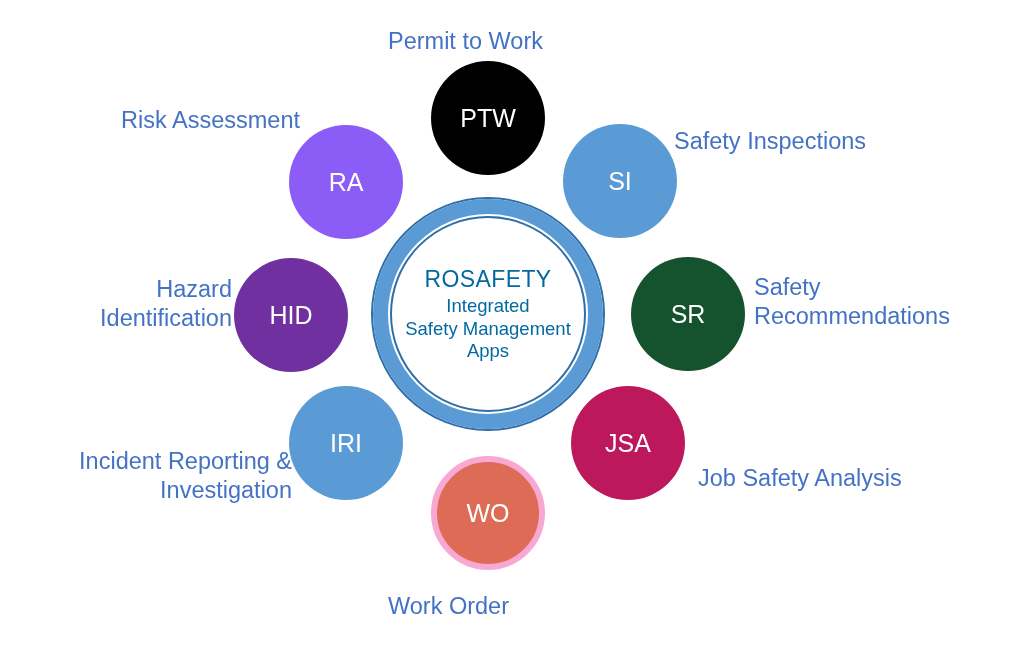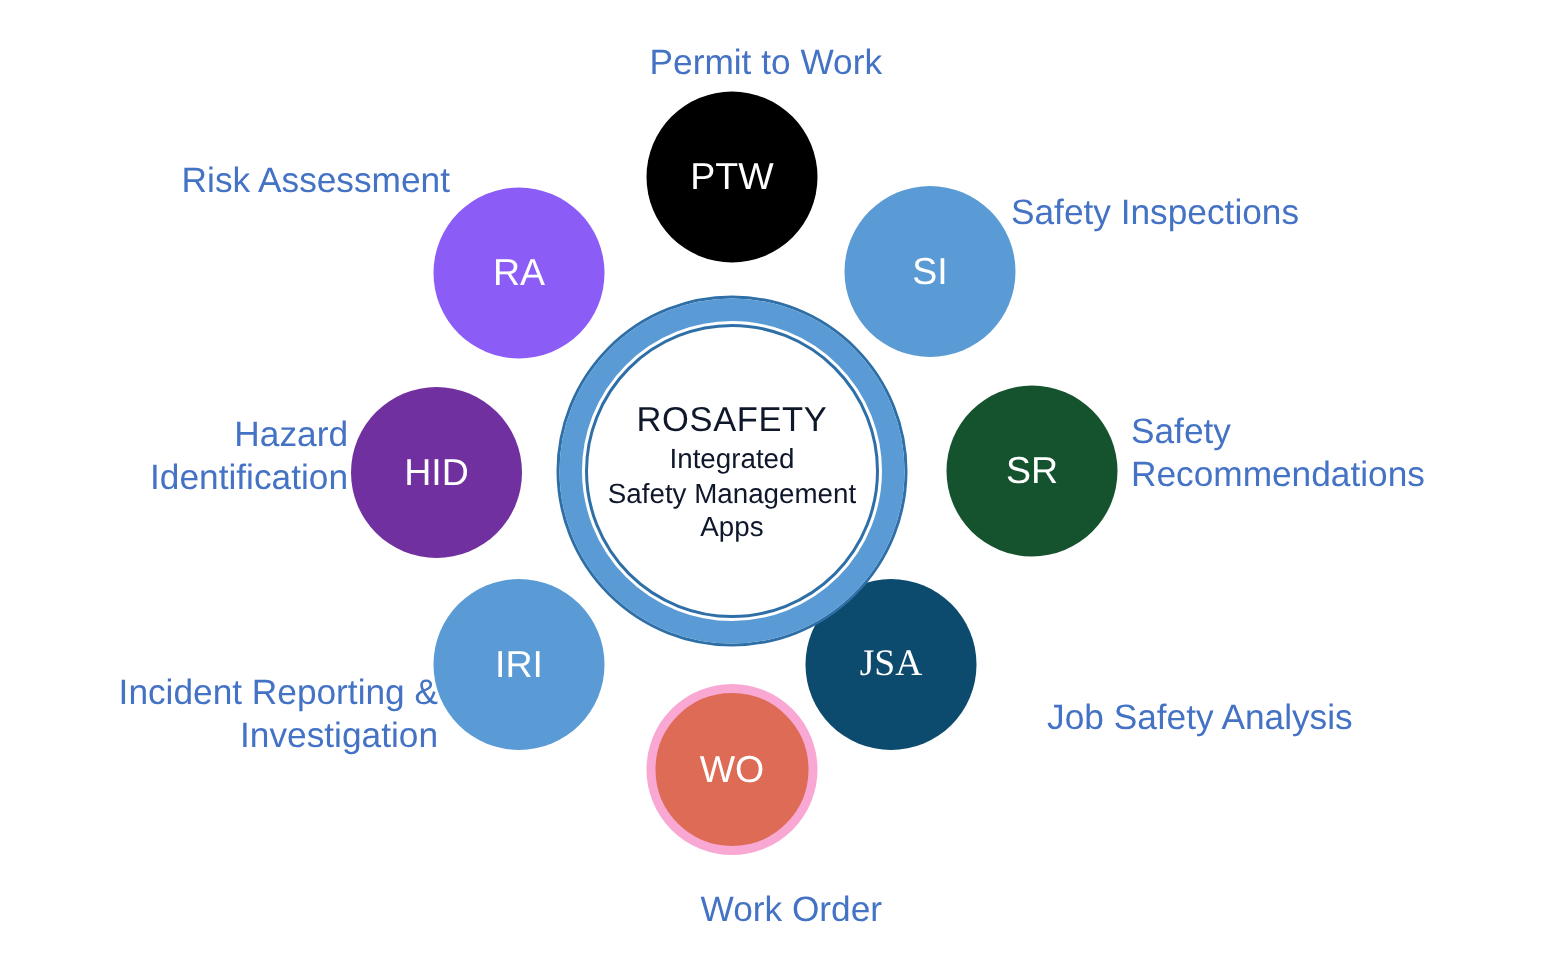--- a/index.html
+++ b/index.html
@@ -50,21 +50,21 @@
     border: 2px solid #2E6FA8;
     background: #ffffff;
   }
   .hub-text {
     position: absolute;
     left: 50%;
     top: 50%;
     transform: translate(-50%, -50%);
     width: 200px;
     text-align: center;
-    color: #0f172a;
+    color: #0369a1;
     line-height: 1.22;
     pointer-events: none;
   }
   .hub-title {
     font-size: 23px;
     letter-spacing: 0.4px;
     margin-bottom: 2px;
   }
   .hub-sub {
     font-size: 18.5px;
@@ -88,40 +88,40 @@
   
   .label {
     position: absolute;
     color: #4472C4;
     font-size: 23.5px;
     line-height: 1.24;
     white-space: pre-line;
   }
   .label.r { text-align: right; }
   .label.l { text-align: left; }
-  .label.c { text-align: right; }
+  .label.c { text-align: left; }
 </style>
 </head>
 <body>
 
 <div id="stage">
 
   <div class="node" style="left:431px; top:61px; background:#000000;">
     <span>PTW</span>
   </div>
 
   <div class="node" style="left:563px; top:124px; background:#5B9BD5;">
     <span>SI</span>
   </div>
 
   <div class="node" style="left:631px; top:257px; background:#14532d;">
     <span>SR</span>
   </div>
 
-  <div class="node" style="left:537px; top:386px; background:#0c4a6e;font-family:Liberation Serif, serif;">
+  <div class="node" style="left:571px; top:386px; background:#be185d;">
     <span>JSA</span>
   </div>
 
   <div class="node thin-border" style="left:431px; top:456px; background:#DD6B55;">
     <span>WO</span>
   </div>
 
   <div class="node" style="left:289px; top:386px; background:#5B9BD5;">
     <span>IRI</span>
   </div>

